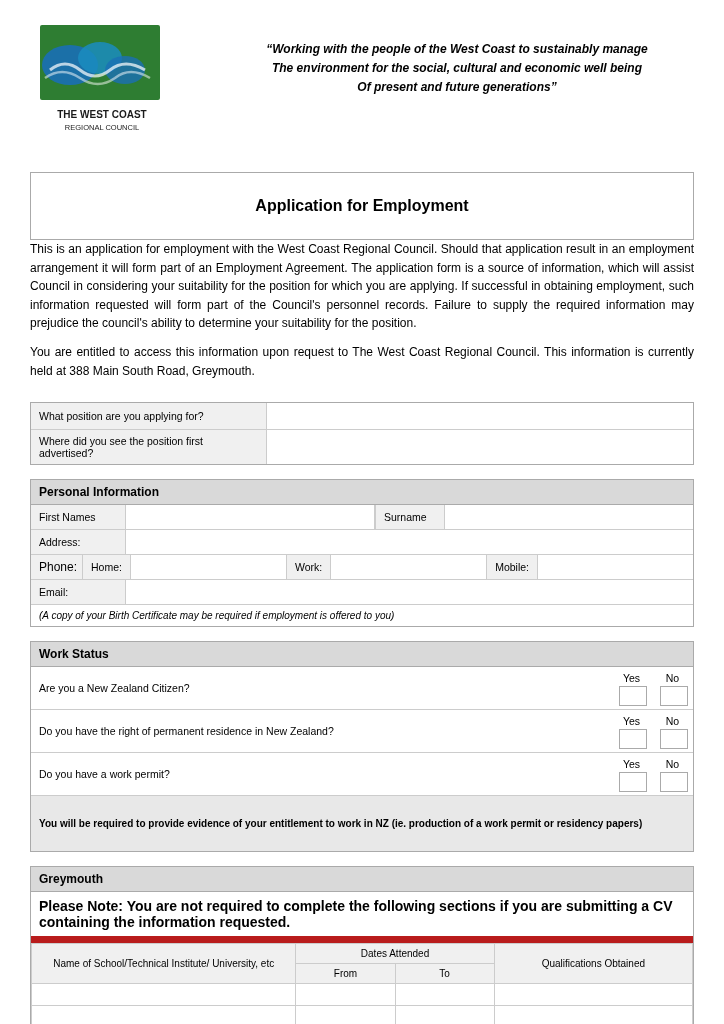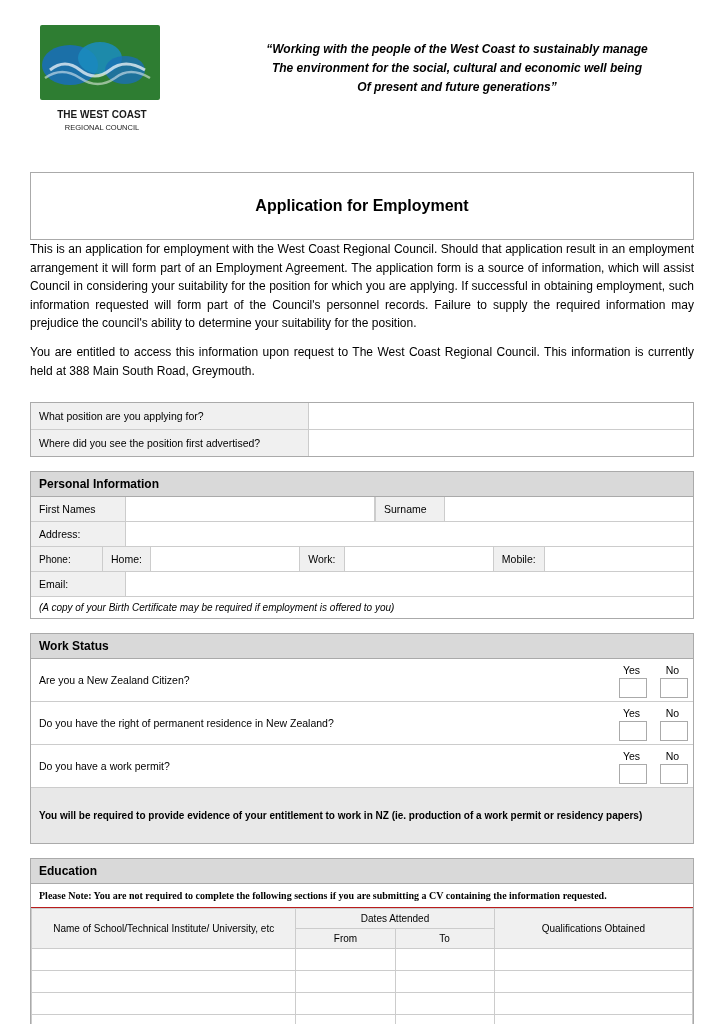--- a/index.html
+++ b/index.html
@@ -65,21 +65,21 @@
       display: flex;
       border-bottom: 1px solid #ccc;
     }
     .position-row:last-child {
       border-bottom: none;
     }
     .position-label {
       background: #f0f0f0;
       padding: 5px 8px;
       font-size: 10.5px;
-      width: 278px;
+      width: 236px;
       border-right: 1px solid #ccc;
       display: flex;
       align-items: center;
     }
     .position-value {
       flex: 1;
       padding: 5px 8px;
       min-height: 26px;
     }
     
@@ -116,22 +116,22 @@
       align-items: center;
     }
     .phone-row {
       display: flex;
       border-bottom: 1px solid #ccc;
       align-items: stretch;
     }
     .phone-label {
       background: #f0f0f0;
       padding: 5px 8px;
-      font-size: 10px;
-      width: 72px;
+      font-size: 12px;
+      width: 52px;
       border-right: 1px solid #ccc;
       display: flex;
       align-items: center;
     }
     .phone-sublabel {
       background: #f0f0f0;
       padding: 5px 8px;
       font-size: 10.5px;
       border-right: 1px solid #ccc;
       display: flex;
@@ -185,23 +185,22 @@
     }
     .ws-notice {
       background: #e8e8e8;
       padding: 22px 8px;
       font-size: 10px;
       font-weight: bold;
     }
     
     .edu-notice {
       padding: 6px 8px;
-      font-size: 10px;
-      border-bottom: 1px solid #b91c1c;
-      font-family: Liberation Serif, serif;
+      font-size: 14px;
+      border-bottom: 7px solid #b91c1c;
     }
     .edu-notice strong {
       font-weight: bold;
     }
     .edu-table {
       width: 100%;
       border-collapse: collapse;
     }
     .edu-table th, .edu-table td {
       border: 1px solid #ccc;
@@ -356,21 +355,21 @@
       <span class="ws-yn-label">No</span>
       <div class="ws-box"></div>
     </div>
   </div>
 
   <div class="ws-notice">You will be required to provide evidence of your entitlement to work in NZ (ie. production of a work permit or residency papers)</div>
 </div>
 
 
 <div class="section">
-  <div class="section-header">Education</div>
+  <div class="section-header">Greymouth</div>
   <div class="edu-notice">
     <strong>Please Note: You are not required to complete the following sections if you are submitting a CV containing the information requested.</strong>
   </div>
 
   <table class="edu-table">
     <thead>
       <tr>
         <th class="school-col" rowspan="2">Name of School/Technical Institute/ University, etc</th>
         <th colspan="2">Dates Attended</th>
         <th class="qual-col" rowspan="2">Qualifications Obtained</th>

